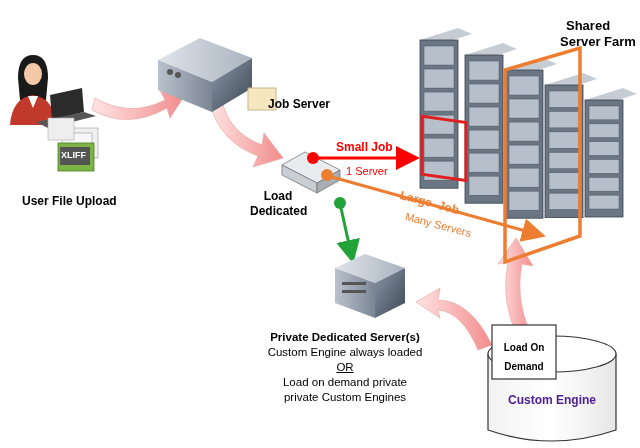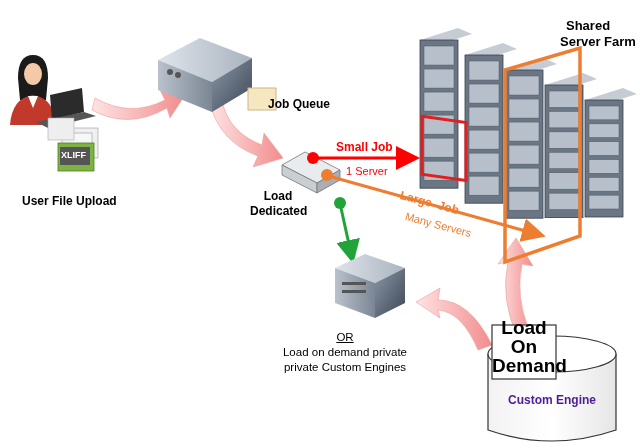--- a/index.html
+++ b/index.html
@@ -150,40 +150,42 @@
   <g>
     <path d="M488,354 L488,430 Q552,452 616,430 L616,354" fill="url(#dbGrad)" stroke="#333" stroke-width="1.2"></path>
     <ellipse cx="552" cy="354" rx="64" ry="18" fill="#ffffff" stroke="#333" stroke-width="1.2"></ellipse>
   </g>
 
   <rect x="492" y="325" width="64" height="54" fill="#ffffff" stroke="#333" stroke-width="1.2"></rect>
 </svg>
 
 <div class="lbl bold" style="left:22px;top:194px;font-size:12px;">User File Upload</div>
 <div class="lbl bold" style="left:61px;top:150px;font-size:9px;color:#fff;">XLIFF</div>
-<div class="lbl bold" style="left:268px;top:97px;font-size:12px;">Job Queue</div>
+<div class="lbl bold" style="left:268px;top:97px;font-size:12px;">Job Server</div>
 <div class="lbl bold" style="left:250px;top:189px;font-size:12px;width:56px;line-height:15px;">
   <div>Load</div>
   <div>Dedicated</div>
 </div>
 <div class="lbl bold" style="left:560px;top:18px;font-size:13px;line-height:16px;text-align:left;">
   <div style="padding-left:6px">Shared</div>
   <div>Server Farm</div>
 </div>
 
 <div class="lbl bold" style="left:336px;top:140px;font-size:12px;color:#ff0000;">Small Job</div>
 <div class="lbl" style="left:346px;top:165px;font-size:11px;color:#ff0000;">1 Server</div>
 <div class="lbl bold" style="left:402px;top:188px;font-size:12px;color:#ed7d31;transform:rotate(15deg);transform-origin:left top;white-space:pre;">Large  Job</div>
 <div class="lbl" style="left:407px;top:210px;font-size:11px;color:#ed7d31;transform:rotate(15deg);transform-origin:left top;">Many Servers</div>
 
 <div class="lbl" style="left:240px;top:330px;width:210px;font-size:11.5px;line-height:15px;">
+  <div class="bold">Private Dedicated Server(s)</div>
+  <div>Custom Engine always loaded</div>
   <div style="text-decoration:underline">OR</div>
   <div>Load on demand private</div>
   <div>private Custom Engines</div>
 </div>
 
-<div class="lbl bold" style="left:492px;top:318px;width:64px;font-size:19px;line-height:19px;">
+<div class="lbl bold" style="left:492px;top:338px;width:64px;font-size:10px;line-height:19px;">
   <div>Load On</div>
   <div>Demand</div>
 </div>
 <div class="lbl bold" style="left:500px;top:392px;width:104px;font-size:12px;line-height:16px;color:#4c1d95;">
   <div>Custom Engine</div>
 </div>
 
 </body></html>

